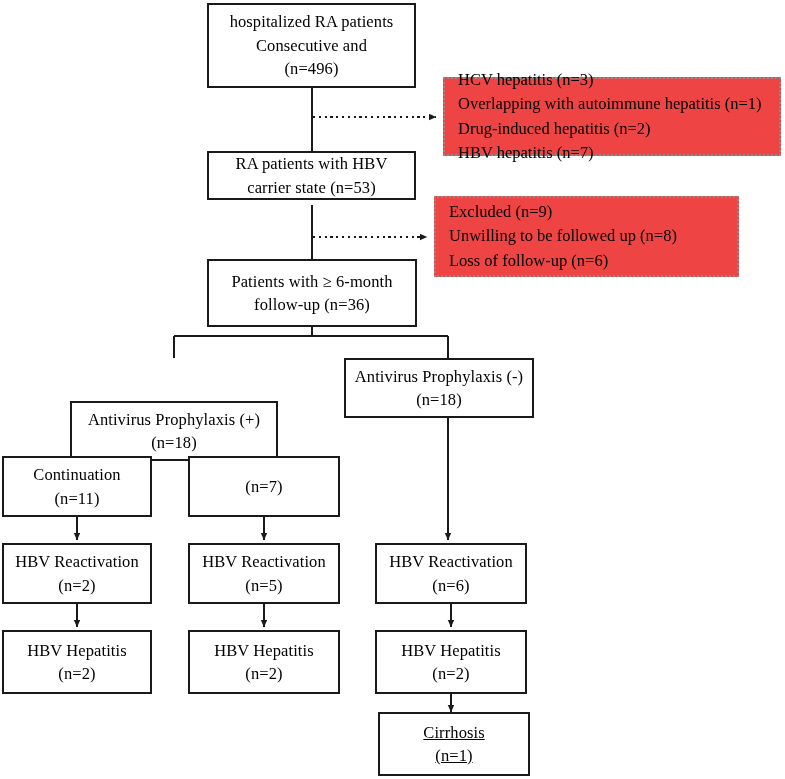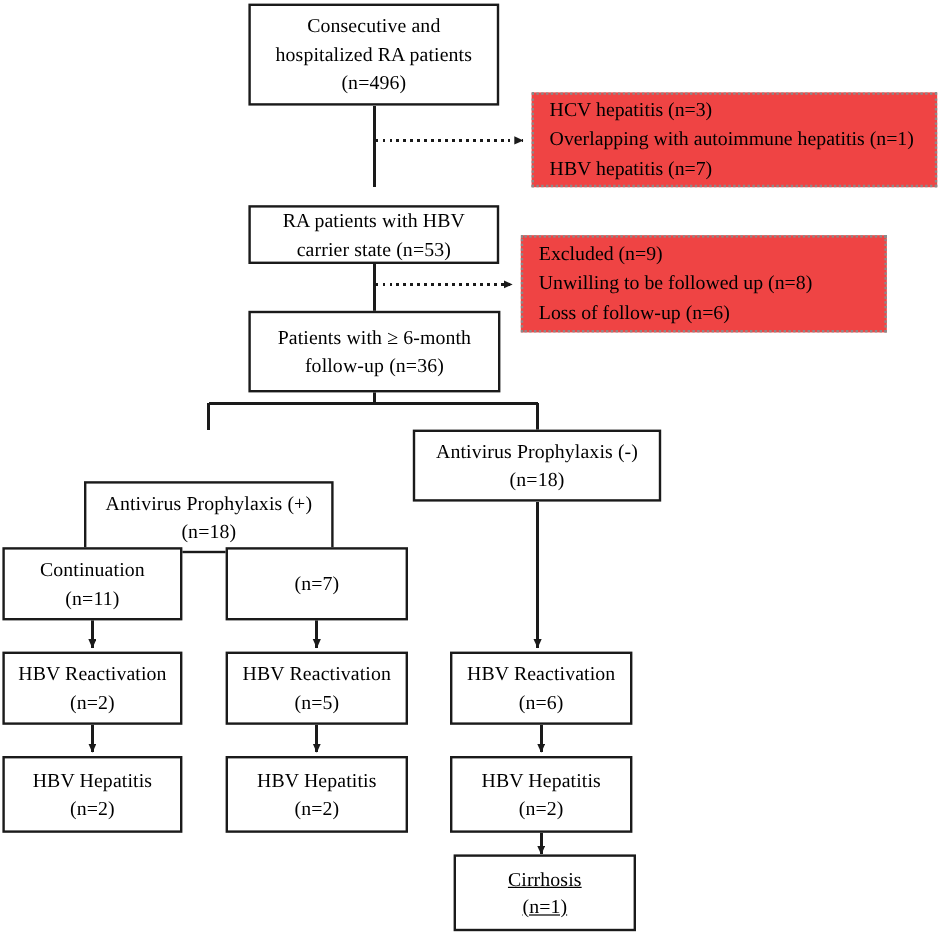--- a/index.html
+++ b/index.html
@@ -100,41 +100,41 @@
       <line x1="451" y1="694" x2="451" y2="712" marker-end="url(#arw)"></line>
     </g>
     <g stroke="#1a1a1a" stroke-width="2" fill="none" stroke-dasharray="2.2 3.6" shape-rendering="crispEdges">
 
       <line x1="313" y1="117" x2="436" y2="117" marker-end="url(#arwd)"></line>
       <line x1="313" y1="237" x2="427" y2="237" marker-end="url(#arwd)"></line>
     </g>
   </svg>
 
   <div class="node" style="left:207px; top:3px; width:209px; height:85px;">
+    <span class="ln">hospitalized RA patients</span>
     <span class="ln">Consecutive and</span>
-    <span class="ln">hospitalized RA patients</span>
     <span class="ln">(n=496)</span>
   </div>
 
-  <div class="node" style="left:207px; top:171px; width:209px; height:49px;">
+  <div class="node" style="left:207px; top:151px; width:209px; height:49px;">
     <span class="ln">RA patients with HBV</span>
     <span class="ln">carrier state (n=53)</span>
   </div>
 
   <div class="node" style="left:207px; top:259px; width:210px; height:68px;">
     <span class="ln">Patients with  ≥ 6-month</span>
     <span class="ln">follow-up (n=36)</span>
   </div>
 
   <div class="node" style="left:70px; top:358px; width:208px; height:60px;margin-top:43px;">
     <span class="ln">Antivirus Prophylaxis (+)</span>
     <span class="ln">(n=18)</span>
   </div>
 
-  <div class="node" style="left:344px; top:358px; width:207px; height:60px;">
+  <div class="node" style="left:344px; top:358px; width:190px; height:60px;">
     <span class="ln">Antivirus Prophylaxis (-)</span>
     <span class="ln">(n=18)</span>
   </div>
 
   <div class="node" style="left:2px; top:456px; width:150px; height:61px;align-items:center;">
     <span class="ln">Continuation</span>
     <span class="ln">(n=11)</span>
   </div>
 
   <div class="node" style="left:188px; top:456px; width:152px; height:61px;">
@@ -172,20 +172,21 @@
   </div>
 
   <div class="node" style="left:378px; top:712px; width:152px; height:64px;text-decoration:underline;">
     <span class="ln">Cirrhosis</span>
     <span class="ln">(n=1)</span>
   </div>
 
   <div class="excl" style="left:443px; top:77px; width:338px; height:79px;">
     <span class="ln">HCV hepatitis (n=3)</span>
     <span class="ln">Overlapping with autoimmune hepatitis (n=1)</span>
+    <span class="ln">Drug-induced hepatitis (n=2)</span>
     <span class="ln">HBV hepatitis (n=7)</span>
   </div>
 
   <div class="excl" style="left:434px; top:196px; width:305px; height:81px;">
     <span class="ln">Excluded (n=9)</span>
     <span class="ln">Unwilling to be followed up (n=8)</span>
     <span class="ln">Loss of follow-up (n=6)</span>
   </div>
 
 </div>

